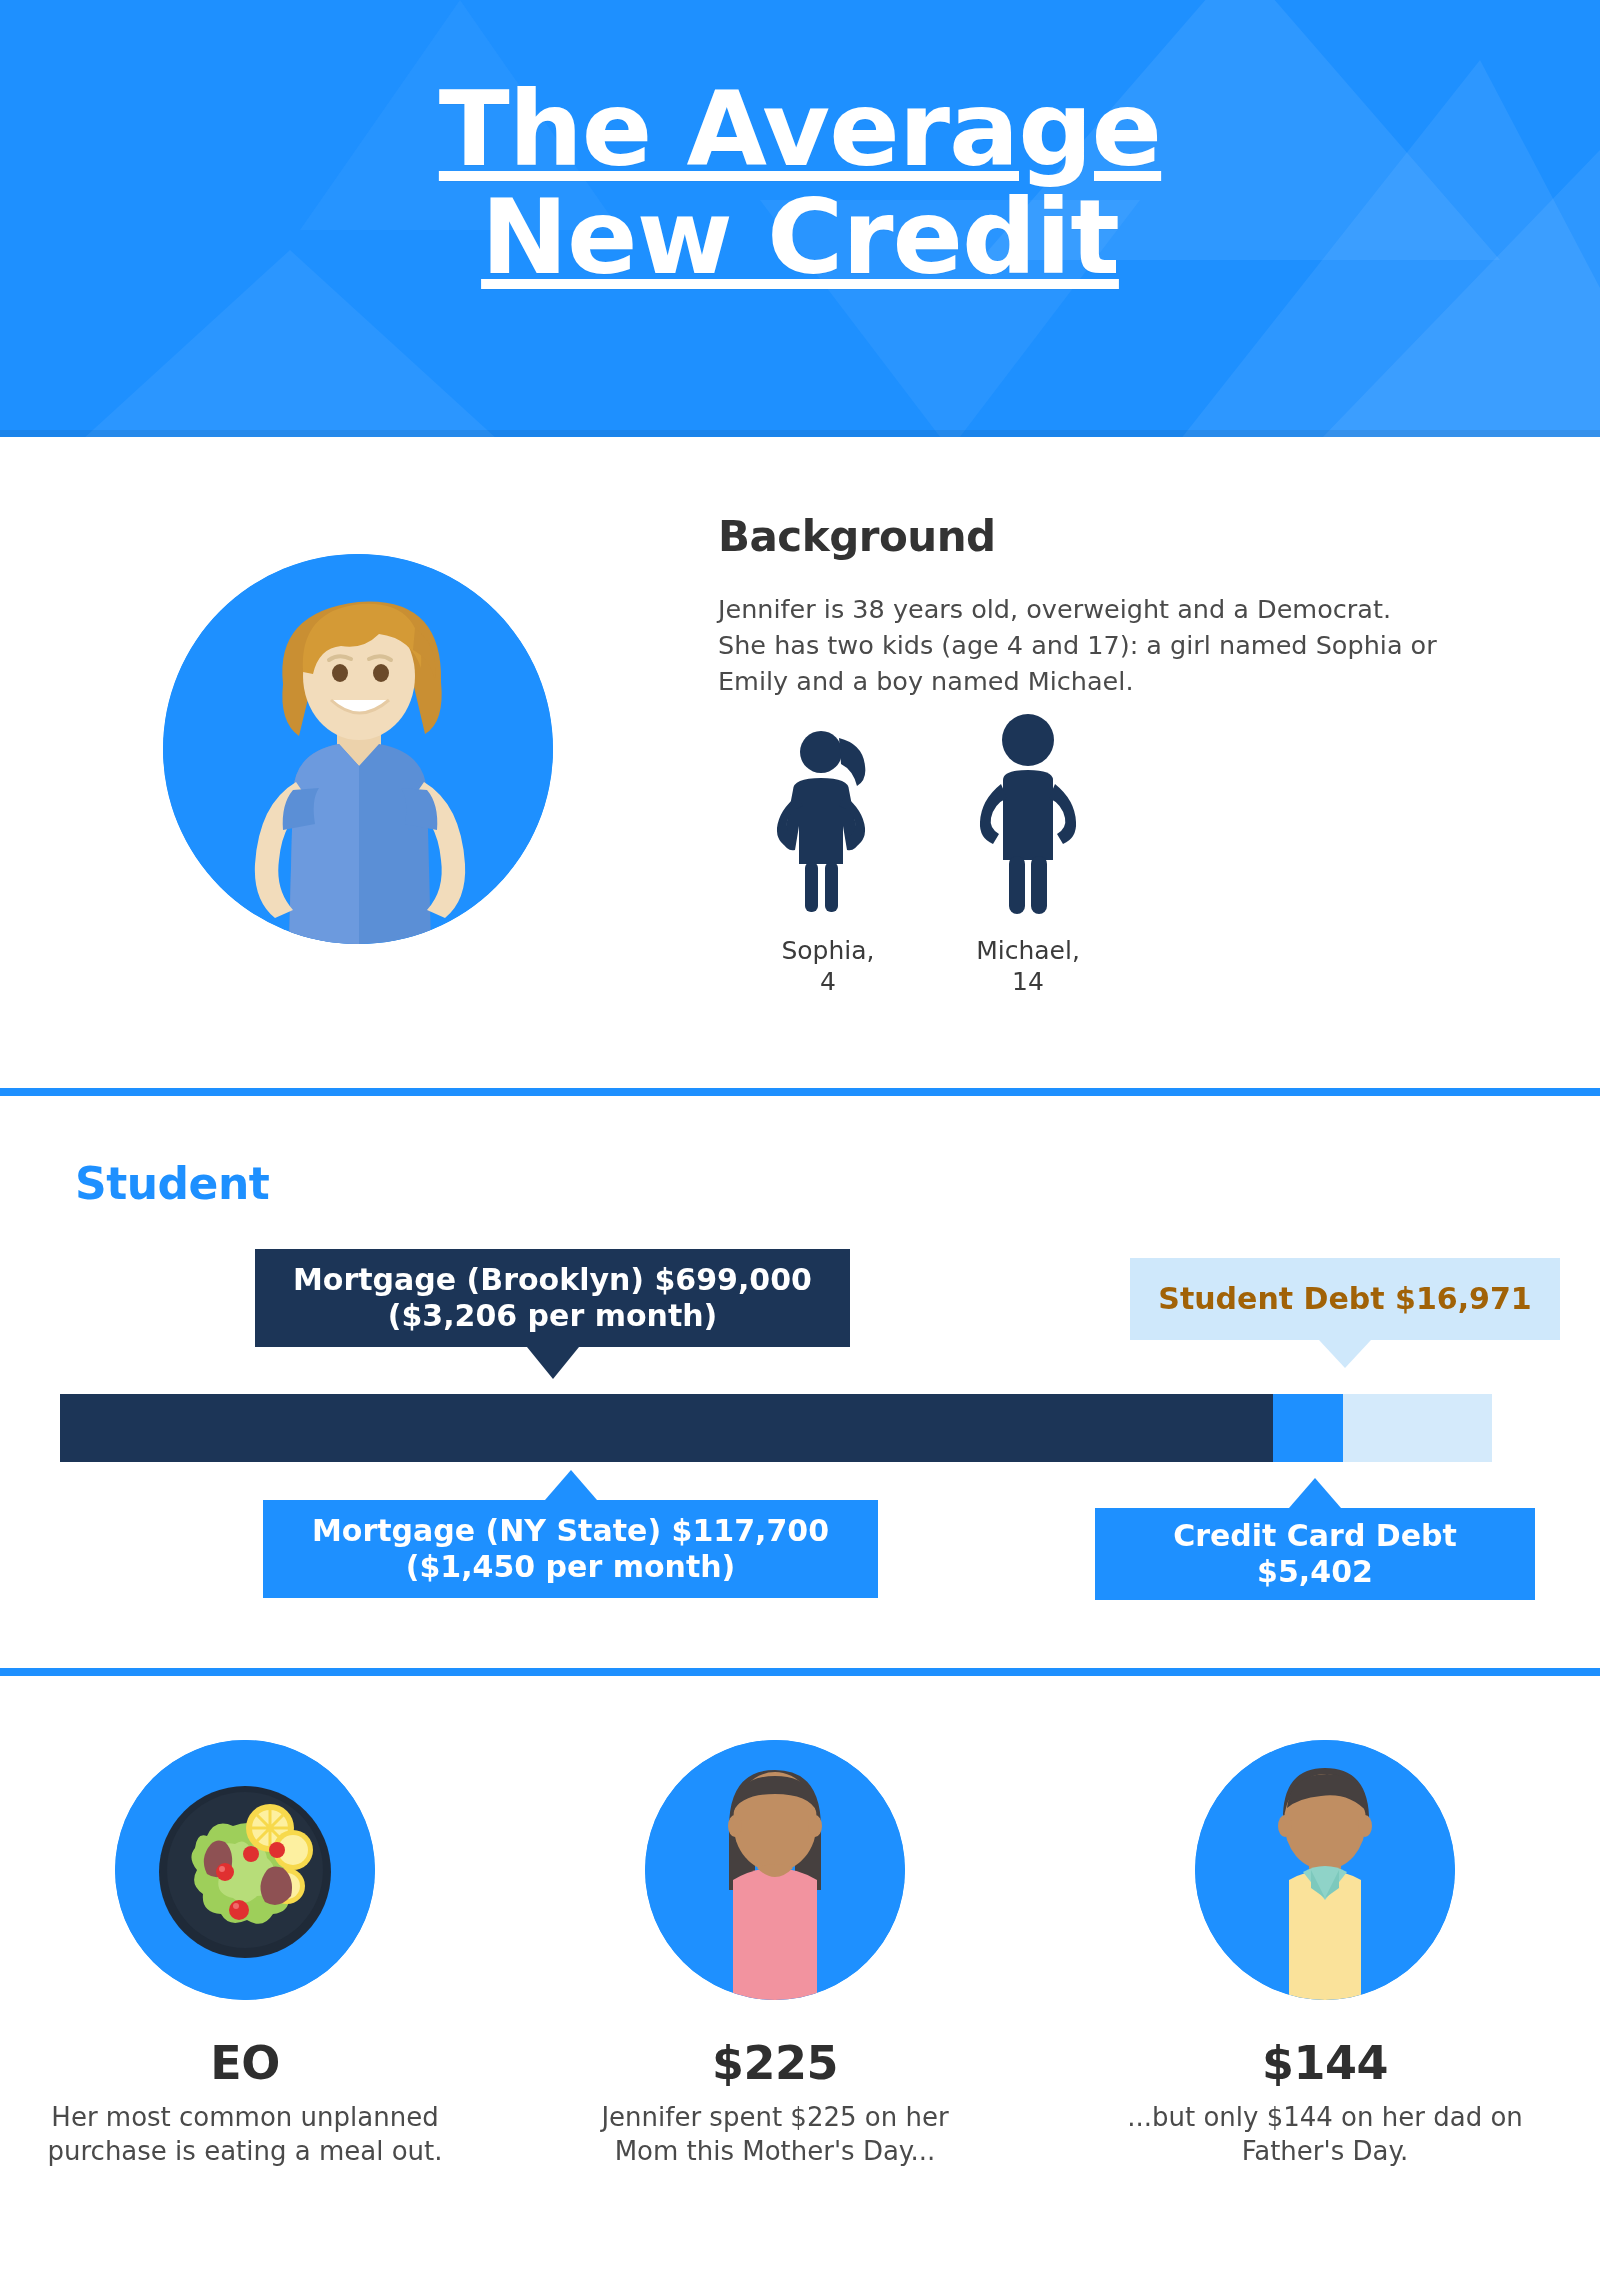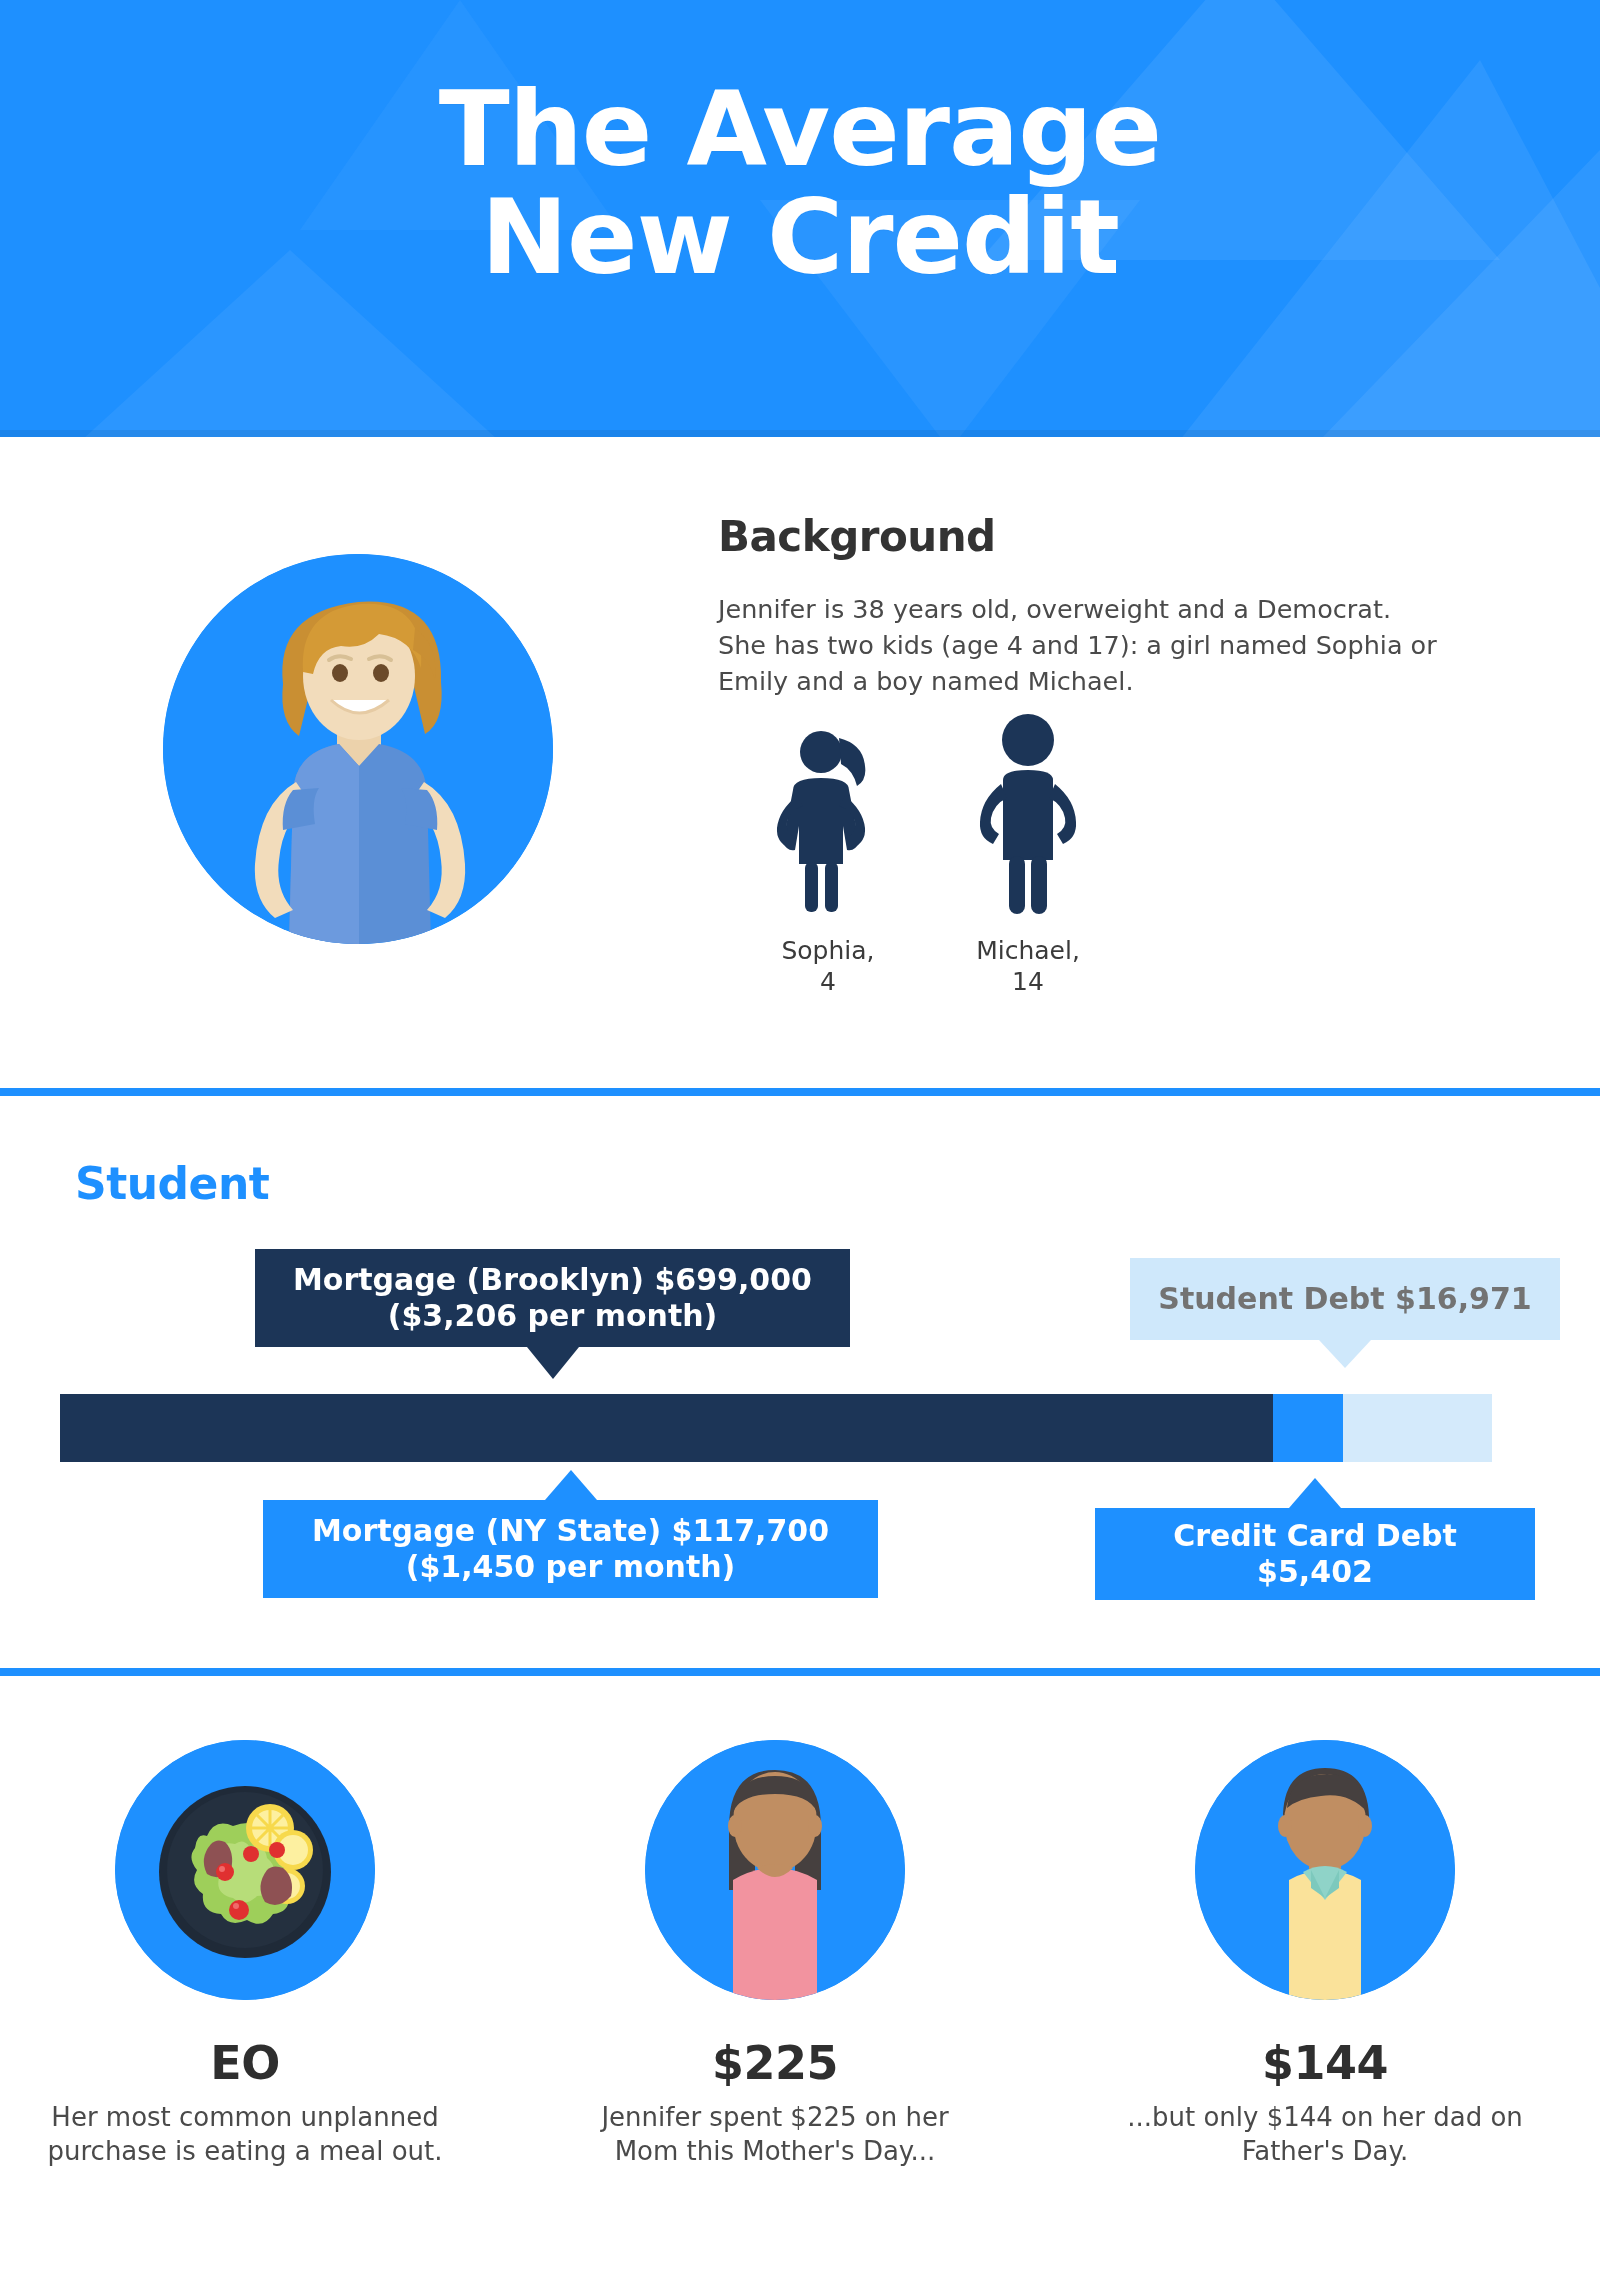--- a/index.html
+++ b/index.html
@@ -45,20 +45,21 @@
     position:relative; z-index:3;
     text-align:center;
     color:#ffffff;
     font-family:"DejaVu Sans", sans-serif;
     font-weight:bold;
     font-size:104px;
     line-height:1.04;
     letter-spacing:-1px;
     padding-top:75px;
     text-shadow:0 1px 0 rgba(0,0,0,0.03);
+    text-decoration:underline;
   }
   .header h1 .l2 { display:block; }
 
   
   .bg-section { position:relative; width:1600px; height:656px; background:#fff; }
 
   .avatar-big {
     position:absolute; left:163px; top:554px - 437px;
     width:390px; height:390px; border-radius:50%;
     background:#1e90ff; overflow:hidden;
@@ -107,21 +108,21 @@
     border-left:26px solid transparent; border-right:26px solid transparent;
   }
   .co-brooklyn {
     left:255px; top:1249px; width:595px; height:98px;
     background:#1c3557; color:#ffffff; font-size:30px; padding:0 14px;
   }
   .co-brooklyn .tail { bottom:-32px; left:50%; margin-left:-26px;
     border-top:32px solid #1c3557; }
   .co-student {
     left:1130px; top:1258px; width:430px; height:82px;
-    background:#cfe8fb; color:#737373; font-size:30px; padding:0 12px;
+    background:#cfe8fb; color:#a16207; font-size:30px; padding:0 12px;
   }
   .co-student .tail { bottom:-28px; left:50%; margin-left:-26px;
     border-top:28px solid #cfe8fb; }
   .co-nystate {
     left:263px; top:1500px; width:615px; height:98px;
     background:#1e90ff; color:#ffffff; font-size:30px; padding:0 14px;
   }
   .co-nystate .tail { top:-30px; left:50%; margin-left:-26px;
     border-bottom:30px solid #1e90ff; }
   .co-credit {

